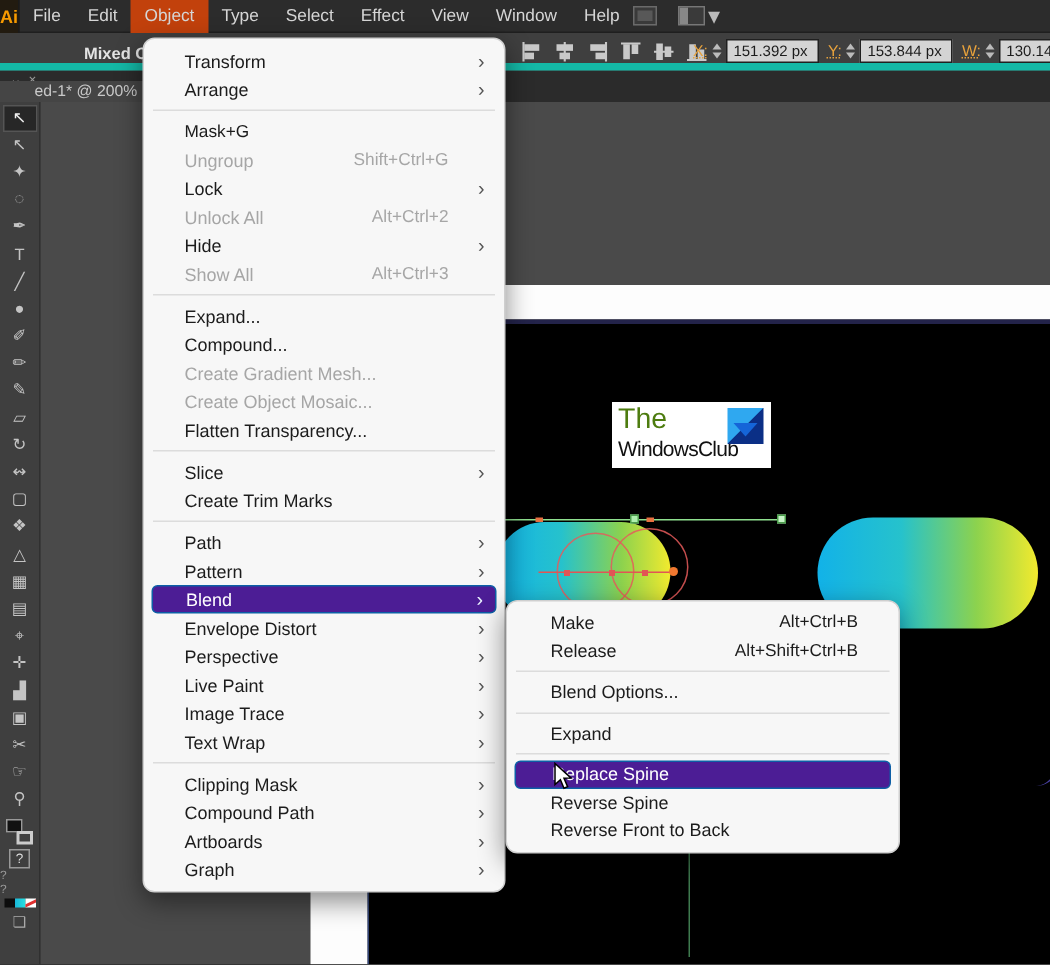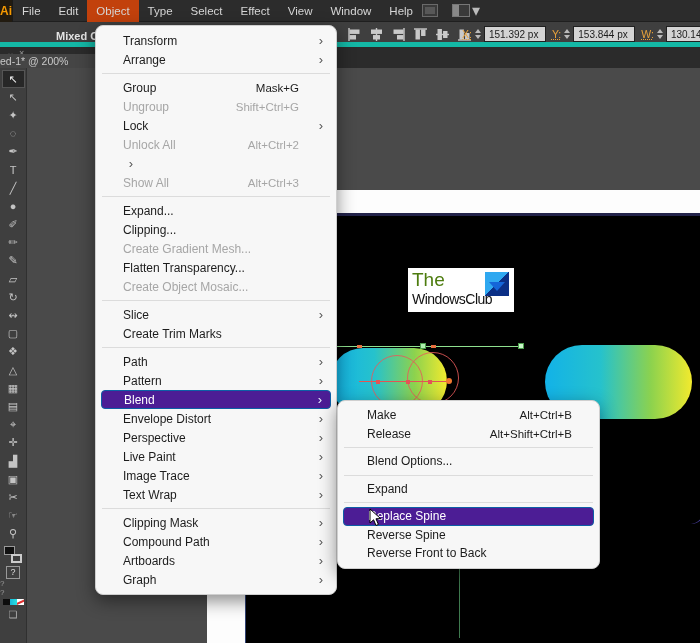--- a/index.html
+++ b/index.html
@@ -59,21 +59,21 @@
   .field-input {
     width:62px; height:16px; background:#d4d4d4; color:#1c1c1c; font-size:10px;
     display:flex; align-items:center; padding-left:4px; border:1px solid #202020;
   }
 
   
   .tabbar { position:absolute; left:0; top:47px; width:700px; height:21px; background:#2b2b2b; z-index:15; }
   .tab-controls { position:absolute; left:6px; top:1px; color:#9a9a9a; font-size:9px; letter-spacing:4px; }
   .doc-tab {
     position:absolute; left:0; top:7px; height:14px; width:150px; background:#454545;
-    color:#c9c9c9; font-size:10.5px; display:flex; align-items:center; padding-left:0; white-space:nowrap;
+    color:#c9c9c9; font-size:10.5px; display:flex; align-items:center; padding-left:23px; white-space:nowrap;
   }
 
   
   .toolbar {
     position:absolute; left:0; top:68px; width:27px; height:575px;
     background:#3f3f3f; border-right:1px solid #303030; z-index:15;
     display:flex; flex-direction:column; align-items:center; padding-top:2px;
   }
   .tool { width:23px; height:18.2px; display:flex; align-items:center; justify-content:center;
     color:#c4c4c4; font-size:11px; line-height:1; }
@@ -315,65 +315,65 @@
     <div class="mi">
         <span class="lbl">Transform</span>
         <span class="arr">›</span>
       </div>
     <div class="mi">
         <span class="lbl">Arrange</span>
         <span class="arr">›</span>
       </div>
     <div class="msep"></div>
     <div class="mi">
-        <span class="lbl">Group</span>
         <span class="sc">Mask+G</span>
         <span class="arr"></span>
       </div>
     <div class="mi disabled">
         <span class="lbl">Ungroup</span>
         <span class="sc">Shift+Ctrl+G</span>
         <span class="arr"></span>
       </div>
     <div class="mi">
         <span class="lbl">Lock</span>
         <span class="arr">›</span>
       </div>
     <div class="mi disabled">
         <span class="lbl">Unlock All</span>
         <span class="sc">Alt+Ctrl+2</span>
         <span class="arr"></span>
       </div>
     <div class="mi">
+        <span class="lbl">Hide</span>
         <span class="arr">›</span>
       </div>
     <div class="mi disabled">
         <span class="lbl">Show All</span>
         <span class="sc">Alt+Ctrl+3</span>
         <span class="arr"></span>
       </div>
     <div class="msep"></div>
     <div class="mi">
         <span class="lbl">Expand...</span>
         <span class="arr"></span>
       </div>
     <div class="mi">
-        <span class="lbl">Clipping...</span>
+        <span class="lbl">Compound...</span>
         <span class="arr"></span>
       </div>
     <div class="mi disabled">
         <span class="lbl">Create Gradient Mesh...</span>
         <span class="arr"></span>
       </div>
-    <div class="mi">
-        <span class="lbl">Flatten Transparency...</span>
-        <span class="arr"></span>
-      </div>
     <div class="mi disabled">
         <span class="lbl">Create Object Mosaic...</span>
+        <span class="arr"></span>
+      </div>
+    <div class="mi">
+        <span class="lbl">Flatten Transparency...</span>
         <span class="arr"></span>
       </div>
     <div class="msep"></div>
     <div class="mi">
         <span class="lbl">Slice</span>
         <span class="arr">›</span>
       </div>
     <div class="mi">
         <span class="lbl">Create Trim Marks</span>
         <span class="arr"></span>

